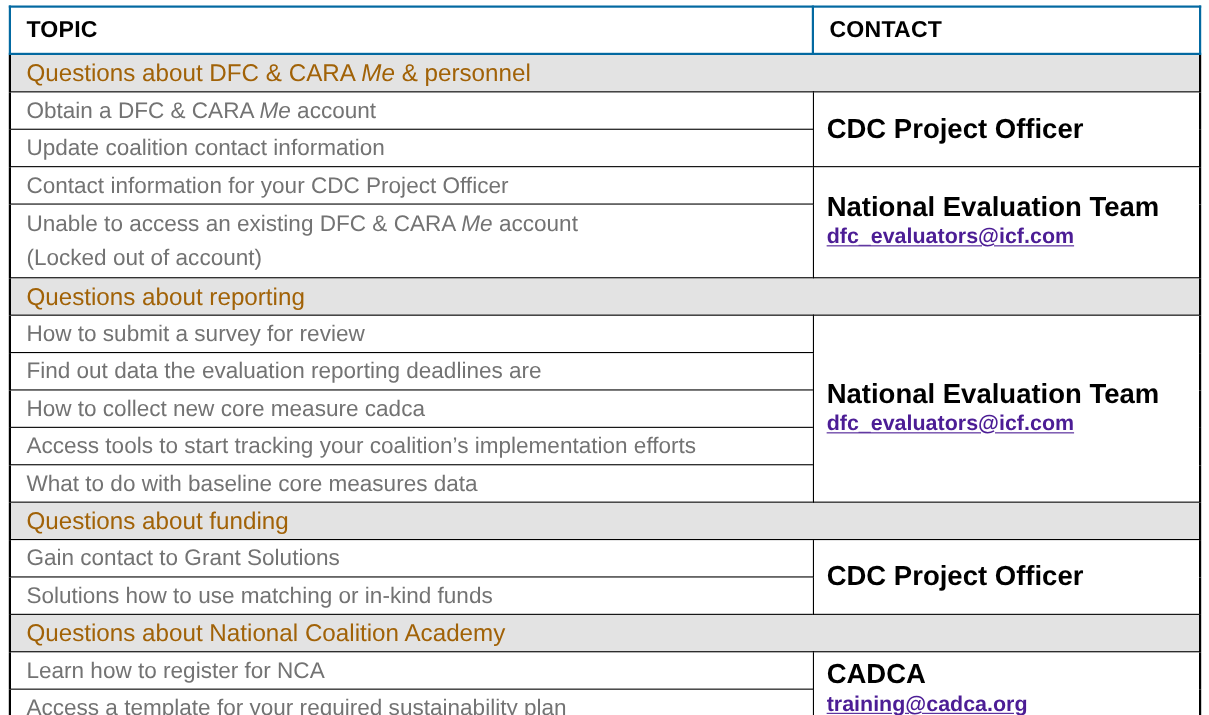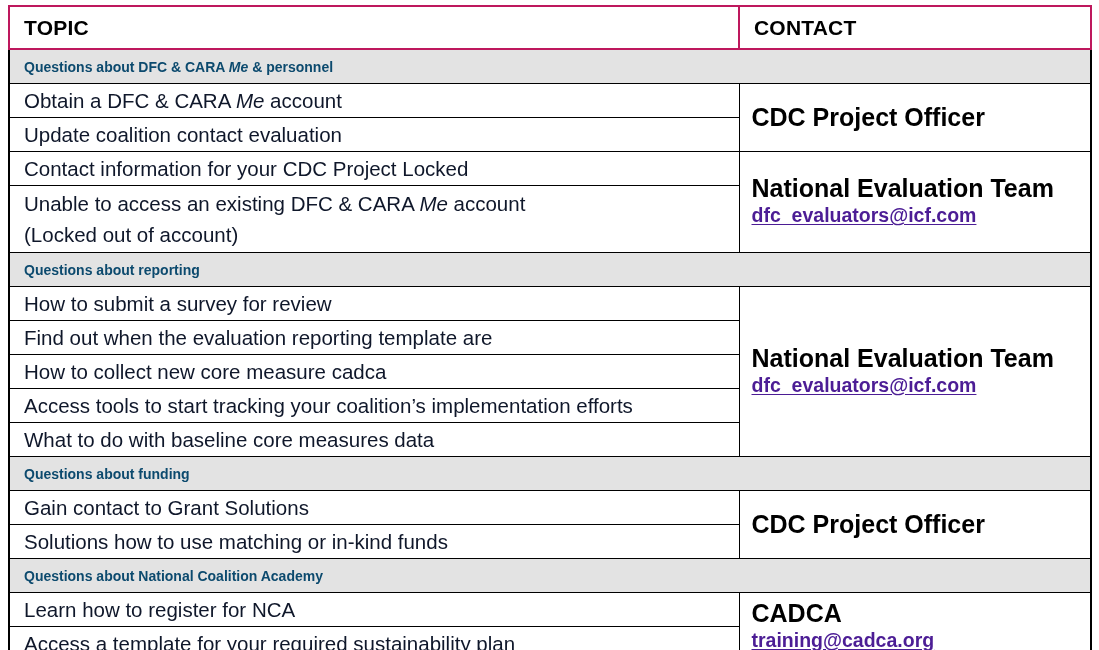--- a/index.html
+++ b/index.html
@@ -39,52 +39,52 @@
   
   td, th {
     border: 1px solid #000000;
     padding: 0;
     vertical-align: middle;
     background: #ffffff;
   }
 
   
   tr.header-row th {
-    border: 2px solid #be185d;
+    border: 2px solid #0369a1;
     height: 41px;
     font-weight: bold;
     font-size: 21px;
     color: #000000;
     text-align: left;
     padding: 0 0 0 14px;
     letter-spacing: 0.2px;
   }
 
   
   tr.section-row td.section-cell {
     background: #e3e3e3;
     height: 33px;
-    font-size: 14px;
-    color: #0c4a6e;
-    font-weight: bold;
+    font-size: 22px;
+    color: #a16207;
+    font-weight: normal;
     padding: 0 0 0 14px;
     text-align: left;
     border-left: 2px solid #000000;
     border-right: 2px solid #000000;
     border-top: 1px solid #000000;
     border-bottom: 1px solid #000000;
     white-space: nowrap;
   }
 
   
   td.topic-cell {
     height: 33px;
     font-size: 20.5px;
     line-height: 31px;
-    color: #0f172a;
+    color: #737373;
     padding: 0 6px 0 14px;
     text-align: left;
     border-left: 2px solid #000000;
     border-right: 1px solid #000000;
     border-top: 1px solid #000000;
     border-bottom: 1px solid #000000;
     white-space: nowrap;
     overflow: hidden;
   }
   td.topic-cell.two-line {
@@ -152,44 +152,44 @@
         <tr class="section-row">
           <td class="section-cell" colspan="2">Questions about DFC &amp; CARA <span class="it">Me</span> &amp; personnel</td>
         </tr>
         <tr class="first-body-row">
           <td class="topic-cell">Obtain a DFC &amp; CARA <span class="it">Me</span> account</td>
           <td class="contact-cell" rowspan="2">
             <span class="contact-name">CDC Project Officer</span>
           </td>
         </tr>
         <tr>
-          <td class="topic-cell">Update coalition contact evaluation</td>
-        </tr>
-        <tr>
-          <td class="topic-cell">Contact information for your CDC Project Locked</td>
+          <td class="topic-cell">Update coalition contact information</td>
+        </tr>
+        <tr>
+          <td class="topic-cell">Contact information for your CDC Project Officer</td>
           <td class="contact-cell" rowspan="2">
             <span class="contact-name">National Evaluation Team</span>
             <a class="contact-email" href="mailto:dfc_evaluators@icf.com">dfc_evaluators@icf.com</a>
           </td>
         </tr>
         <tr>
           <td class="topic-cell two-line">Unable to access an existing DFC &amp; CARA <span class="it">Me</span> account<span class="line2">(Locked out of account)</span></td>
         </tr>
         <tr class="section-row">
           <td class="section-cell" colspan="2">Questions about reporting</td>
         </tr>
         <tr class="first-body-row">
           <td class="topic-cell">How to submit a survey for review</td>
           <td class="contact-cell" rowspan="5">
             <span class="contact-name">National Evaluation Team</span>
             <a class="contact-email" href="mailto:dfc_evaluators@icf.com">dfc_evaluators@icf.com</a>
           </td>
         </tr>
         <tr>
-          <td class="topic-cell">Find out when the evaluation reporting template are</td>
+          <td class="topic-cell">Find out data the evaluation reporting deadlines are</td>
         </tr>
         <tr>
           <td class="topic-cell">How to collect new core measure cadca</td>
         </tr>
         <tr>
           <td class="topic-cell">Access tools to start tracking your coalition’s implementation efforts</td>
         </tr>
         <tr>
           <td class="topic-cell">What to do with baseline core measures data</td>
         </tr>

